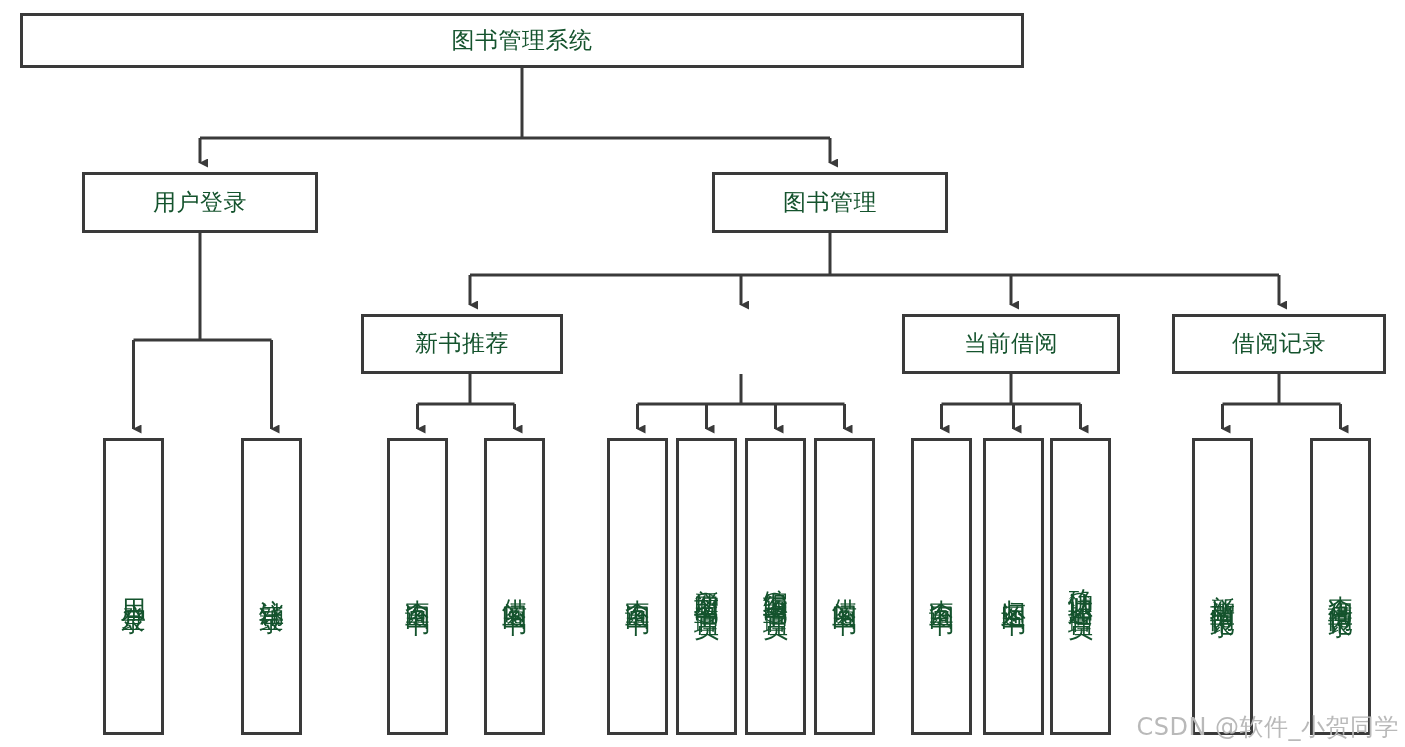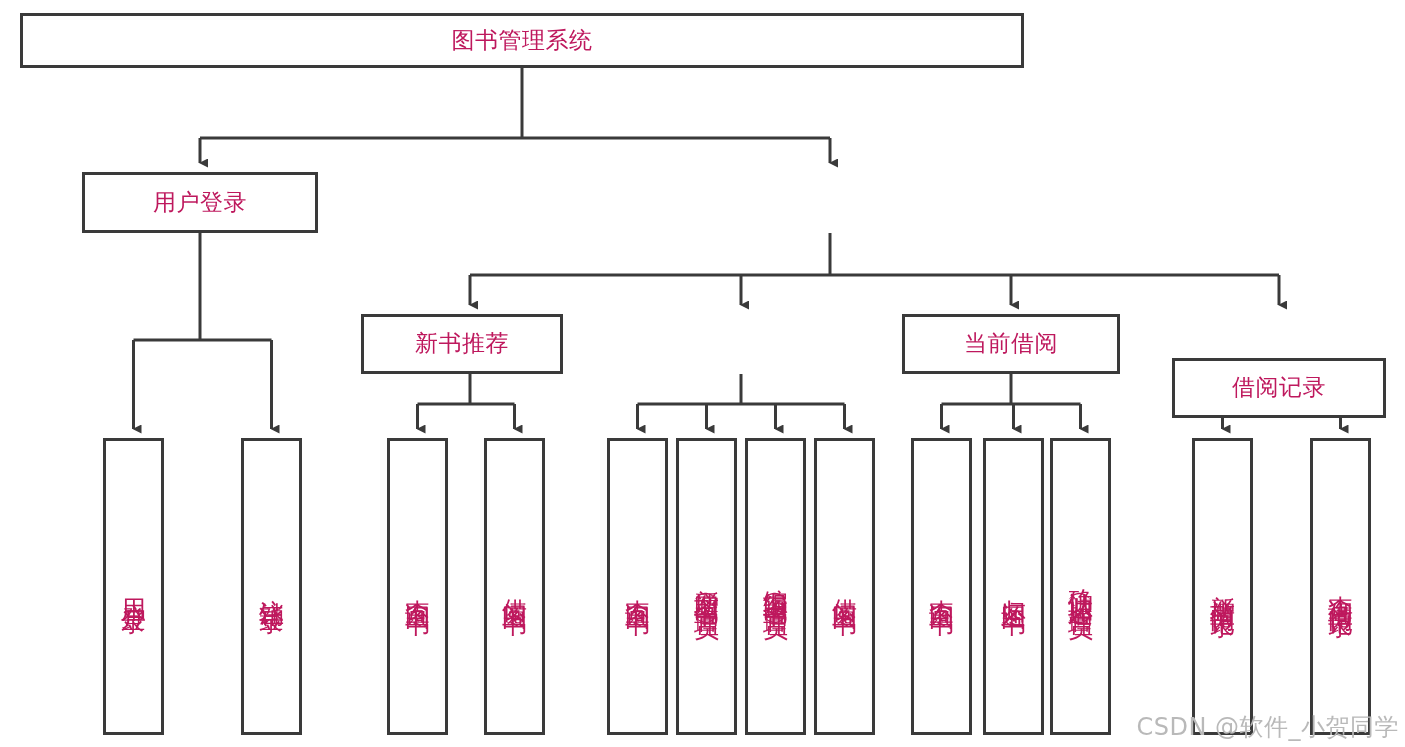--- a/index.html
+++ b/index.html
@@ -25,21 +25,21 @@
     height: 747px;
   }
   .node-box {
     position: absolute;
     box-sizing: border-box;
     border: 3px solid #3a3a3a;
     background: #ffffff;
     display: flex;
     align-items: center;
     justify-content: center;
-    color: #be185d;
+    color: #14532d;
   }
   .node-label {
     display: block;
     text-align: center;
     line-height: 1.18;
     letter-spacing: 0.5px;
     white-space: nowrap;
   }
   .horiz .node-label {
     font-size: 23px;
@@ -114,28 +114,31 @@
       </g>
   </svg>
 
   <div class="node-box horiz" style="left: 20px; top: 13px; width: 1004px; height: 55px;">
     <span class="node-label">图书管理系统</span>
   </div>
 
   <div class="node-box horiz" style="left: 82px; top: 172px; width: 236px; height: 61px;">
     <span class="node-label">用户登录</span>
   </div>
+  <div class="node-box horiz" style="left: 712px; top: 172px; width: 236px; height: 61px;">
+    <span class="node-label">图书管理</span>
+  </div>
 
   <div class="node-box horiz" style="left: 361px; top: 314px; width: 202px; height: 60px;">
     <span class="node-label">新书推荐</span>
   </div>
   <div class="node-box horiz" style="left: 902px; top: 314px; width: 218px; height: 60px;">
     <span class="node-label">当前借阅</span>
   </div>
-  <div class="node-box horiz" style="left: 1172px; top: 314px; width: 214px; height: 60px; margin-top: 44px;">
+  <div class="node-box horiz" style="left: 1172px; top: 314px; width: 214px; height: 60px;">
     <span class="node-label">借阅记录</span>
   </div>
 
   <div class="node-box vert" style="left: 103px; top: 438px; width: 61px; height: 297px;">
     <span class="node-label">用户登录</span>
   </div>
   <div class="node-box vert" style="left: 241px; top: 438px; width: 61px; height: 297px;">
     <span class="node-label">注销登录</span>
   </div>
   <div class="node-box vert" style="left: 387px; top: 438px; width: 61px; height: 297px;">

